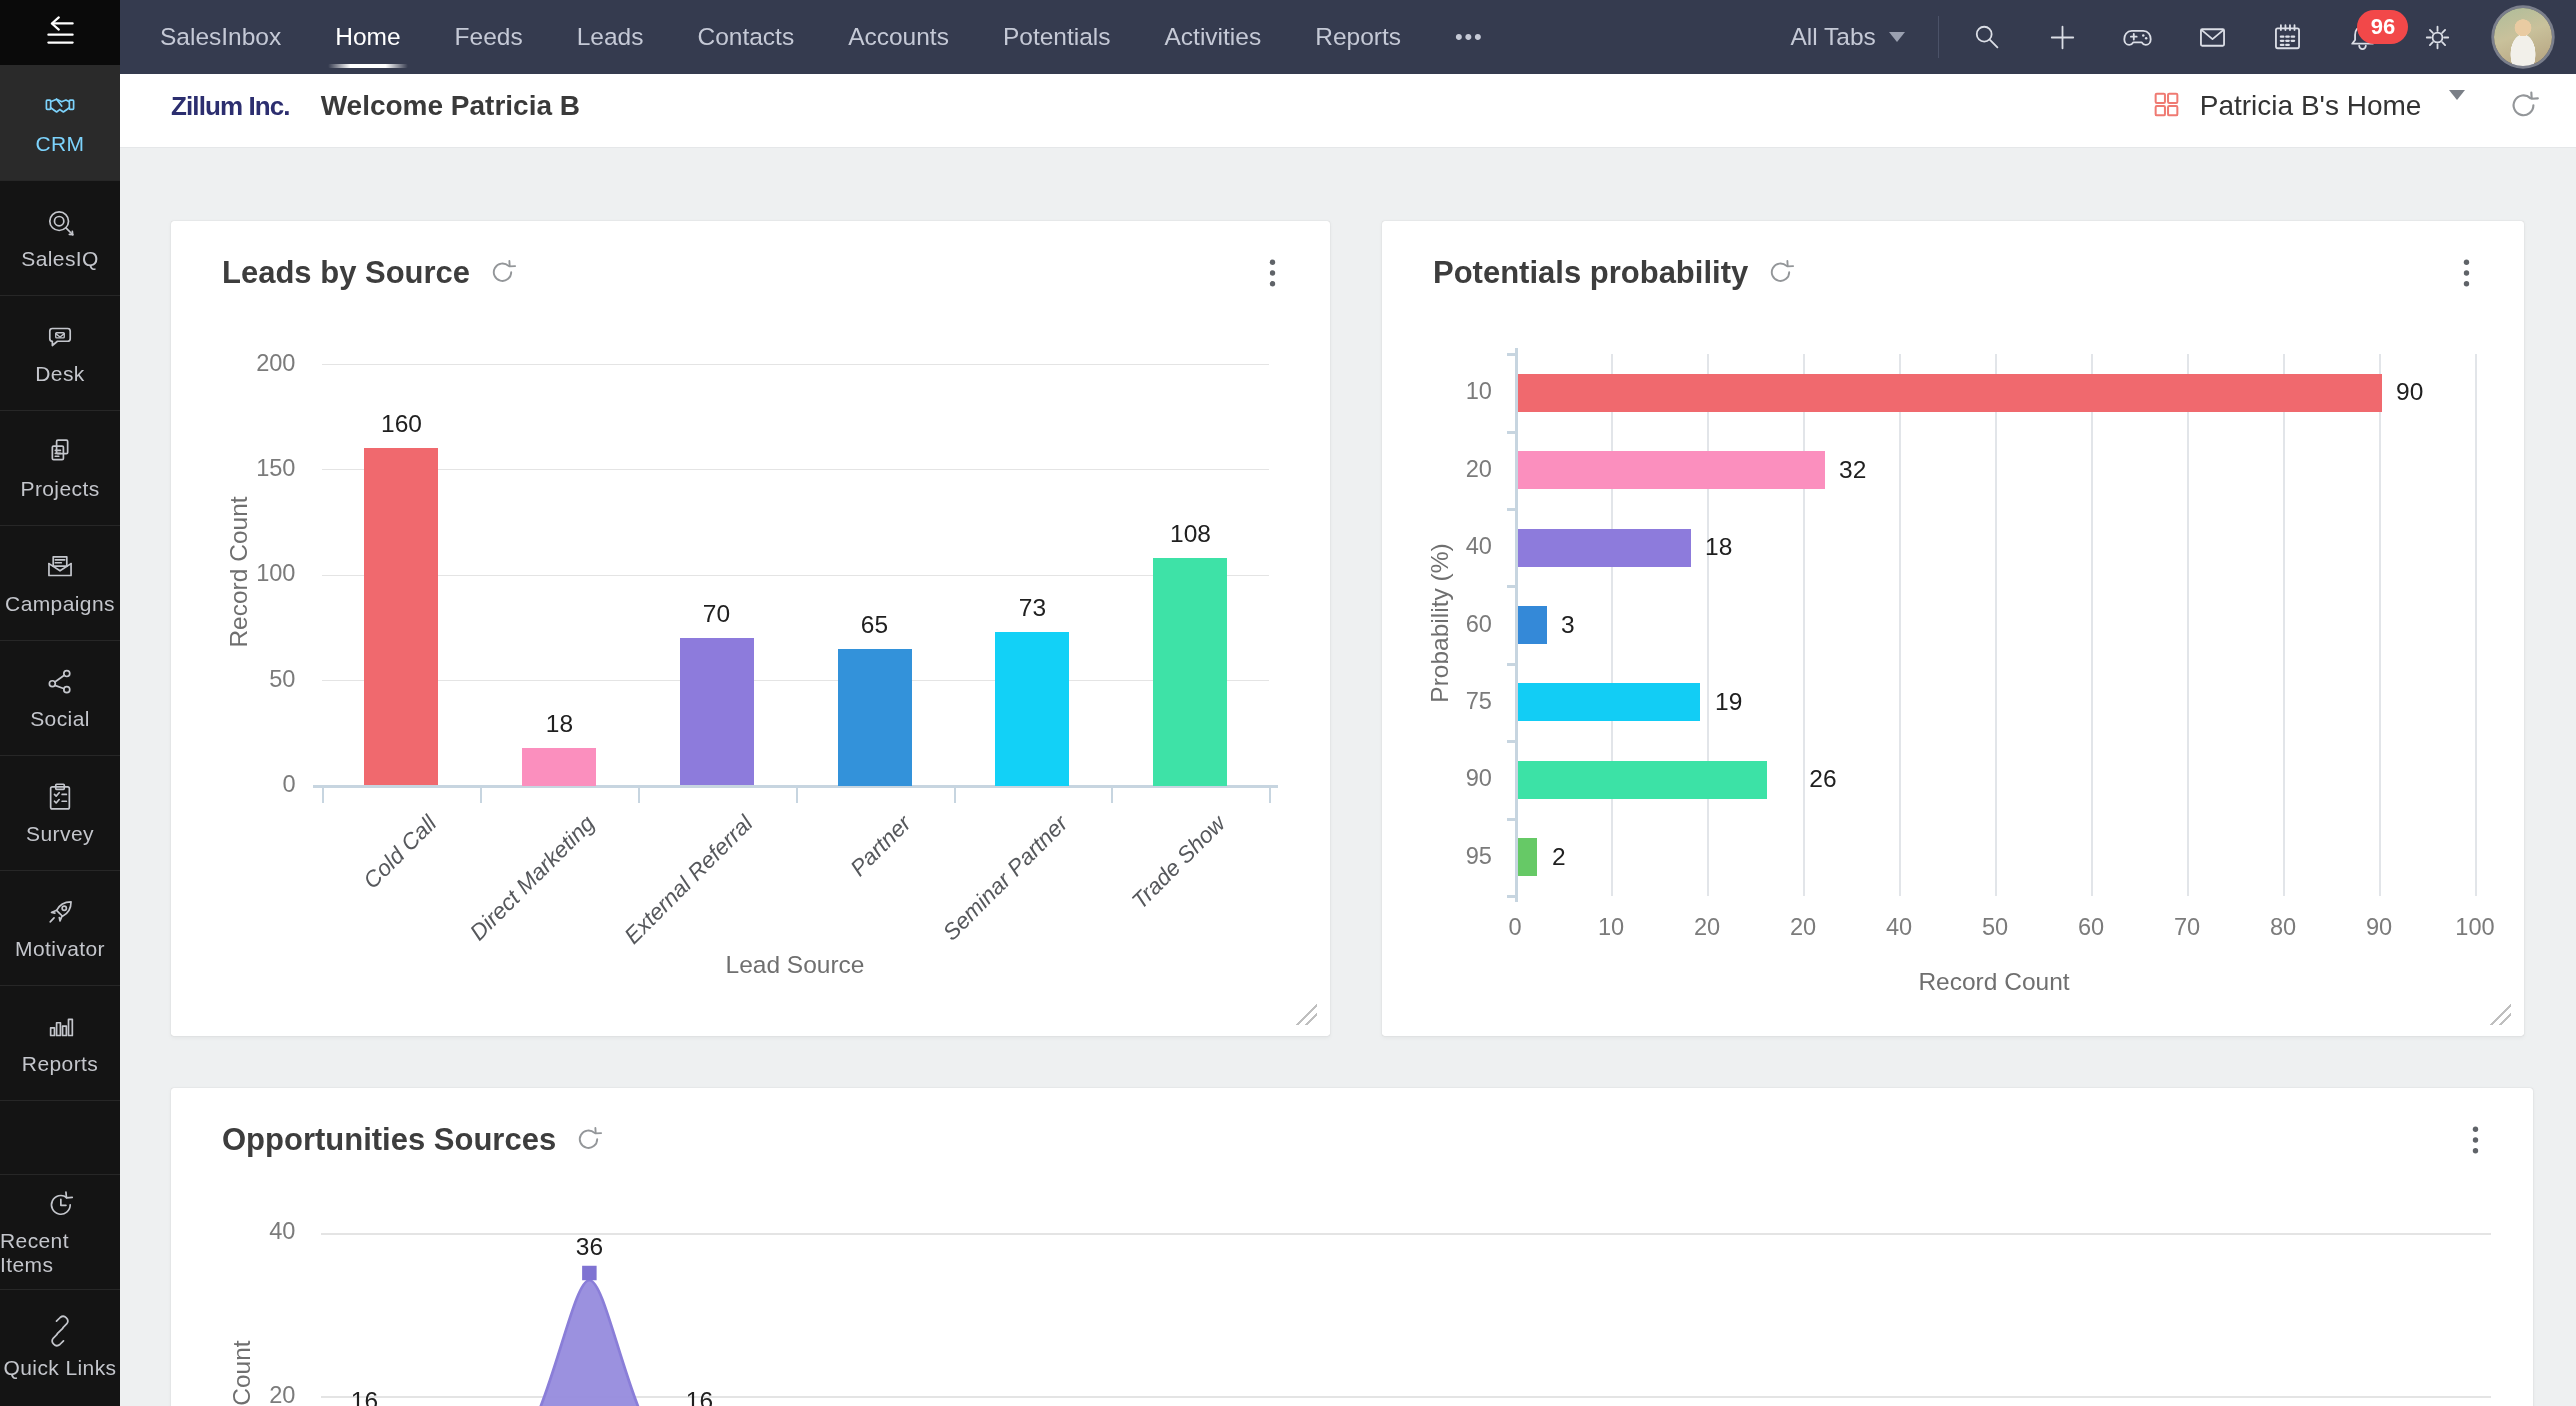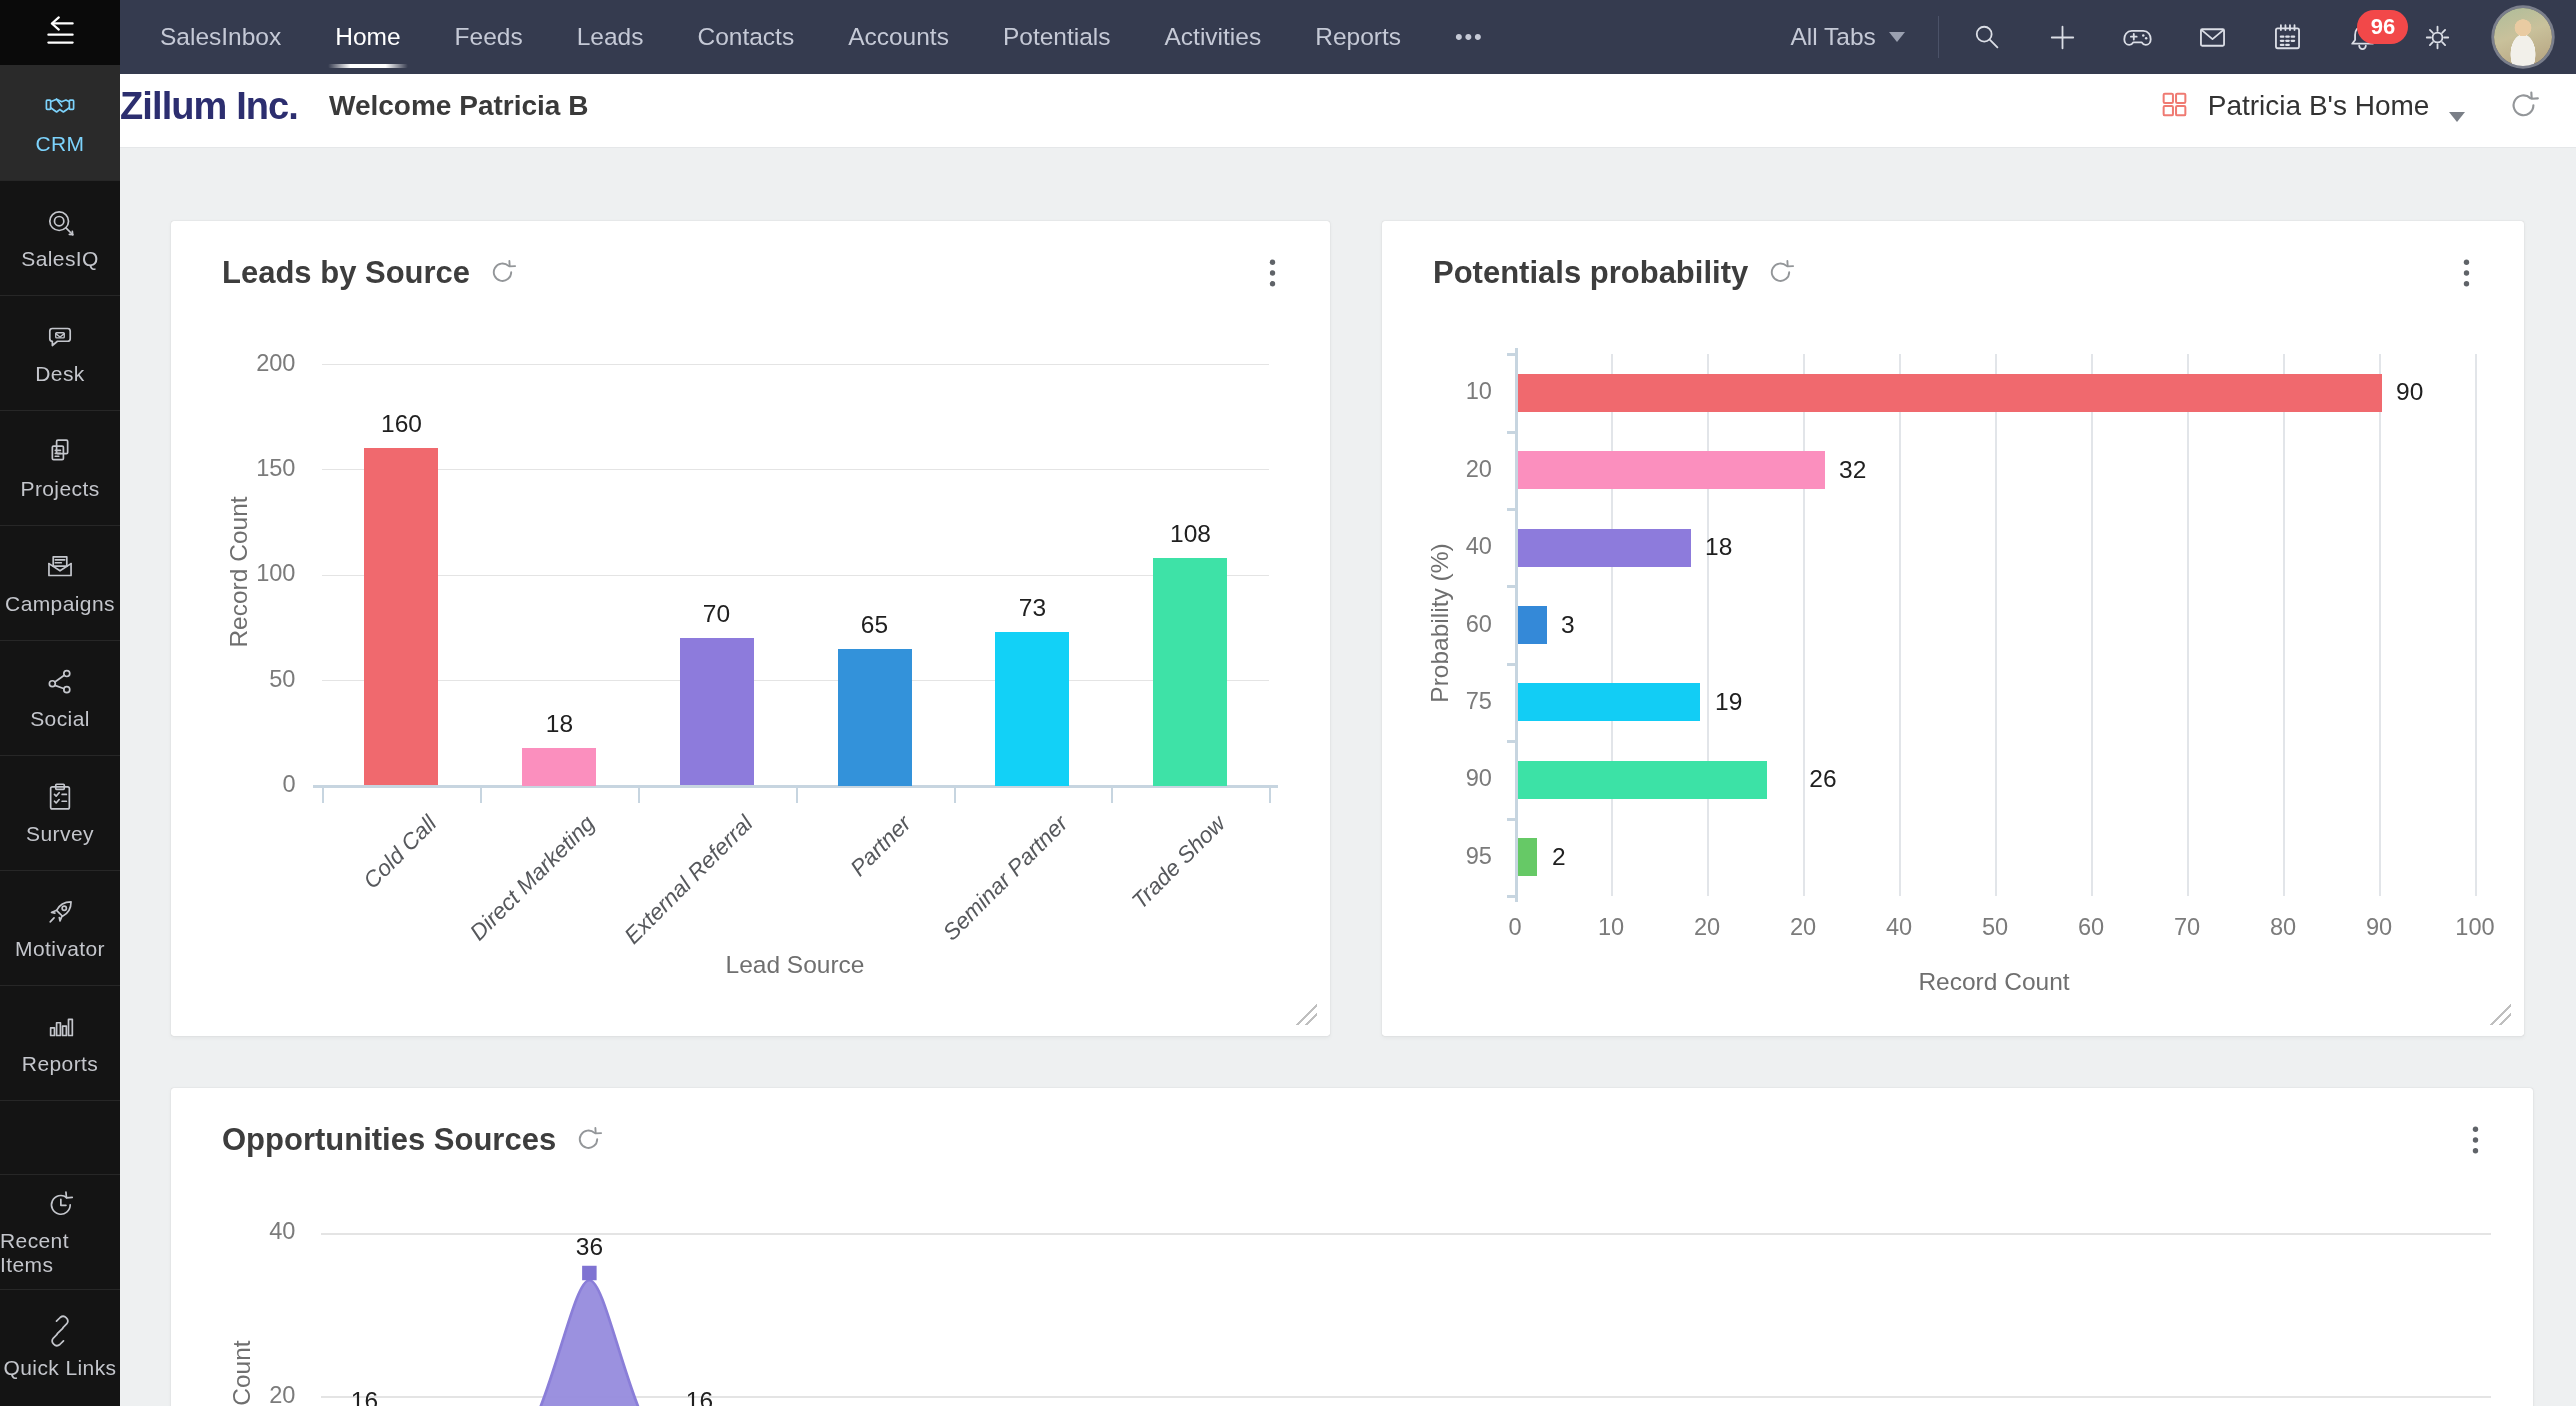--- a/index.html
+++ b/index.html
@@ -36,25 +36,25 @@
   #avatar { width:58px; height:58px; border-radius:50%; margin:0 23.6px 0 40px; cursor:pointer; flex:none;
     box-shadow:0 0 0 2.7px rgba(255,255,255,.35);
     background:
       radial-gradient(circle at 50% 34%, #e9cba2 0 17%, rgba(0,0,0,0) 18%),
       radial-gradient(ellipse at 50% 80%, #f2f0ea 0 30%, rgba(0,0,0,0) 31%),
       linear-gradient(160deg,#aebd9a 0%,#c9c19b 45%,#b5a27f 100%); }
 
   
   #pageheader { position:absolute; left:120px; top:65px; right:0; height:83px; background:#fff; border-bottom:0.9px solid #e5e7e9;
     display:flex; align-items:center; z-index:20; }
-  #logo { font-size:38px; font-weight:800; color:#2c2e6f; letter-spacing:-0.9px; font-style:normal; }
+  #logo { font-size:26px; font-weight:800; color:#2c2e6f; letter-spacing:-0.9px; margin-left:51px; font-style:normal; }
   #welcome { font-size:28px; font-weight:600; color:#3a3a3a; margin-left:31px; }
   #ph-right { margin-left:auto; display:flex; align-items:center; gap:18px; padding-right:36px; }
   #grid-ic svg { width:31px; height:31px; stroke:#ef7a72; fill:none; stroke-width:2.6; }
-  #dash-picker { display:flex; align-items:flex-end; gap:20px; cursor:pointer; }
+  #dash-picker { display:flex; align-items:flex-start; gap:28px; cursor:pointer; }
   #dash-name { font-size:28px; color:#333; }
   #dash-picker .caret-down { border-top-color:#7a7f87; }
   #ph-refresh { margin-left:23.6px; cursor:pointer; }
   #ph-refresh svg, .title-refresh svg { stroke:#939699; fill:none; stroke-width:2.6; stroke-linecap:round; stroke-linejoin:round; }
   #ph-refresh svg { width:33px; height:33px; }
 
   
   #content { position:absolute; left:120px; top:149px; right:0; bottom:0; background:#eef0f1; }
   .card { position:absolute; background:#fff; border-radius:2.7px; box-shadow:0 0 0.9px rgba(0,0,0,.25), 0 1.8px 4.5px rgba(0,0,0,.05); }
   #card-leads { left:51px; top:72px; width:1159px; height:815px; }

